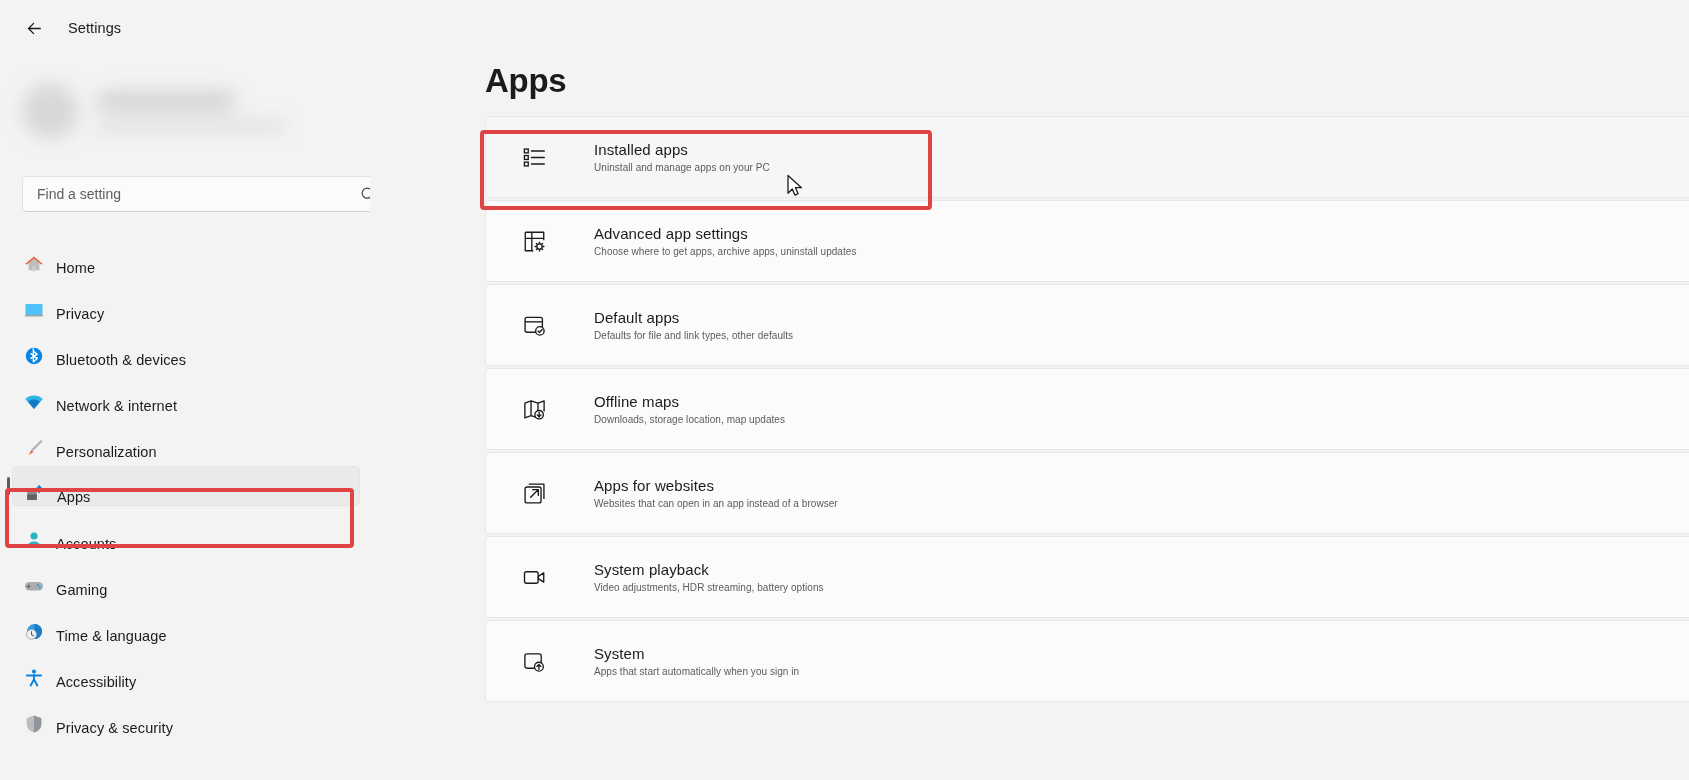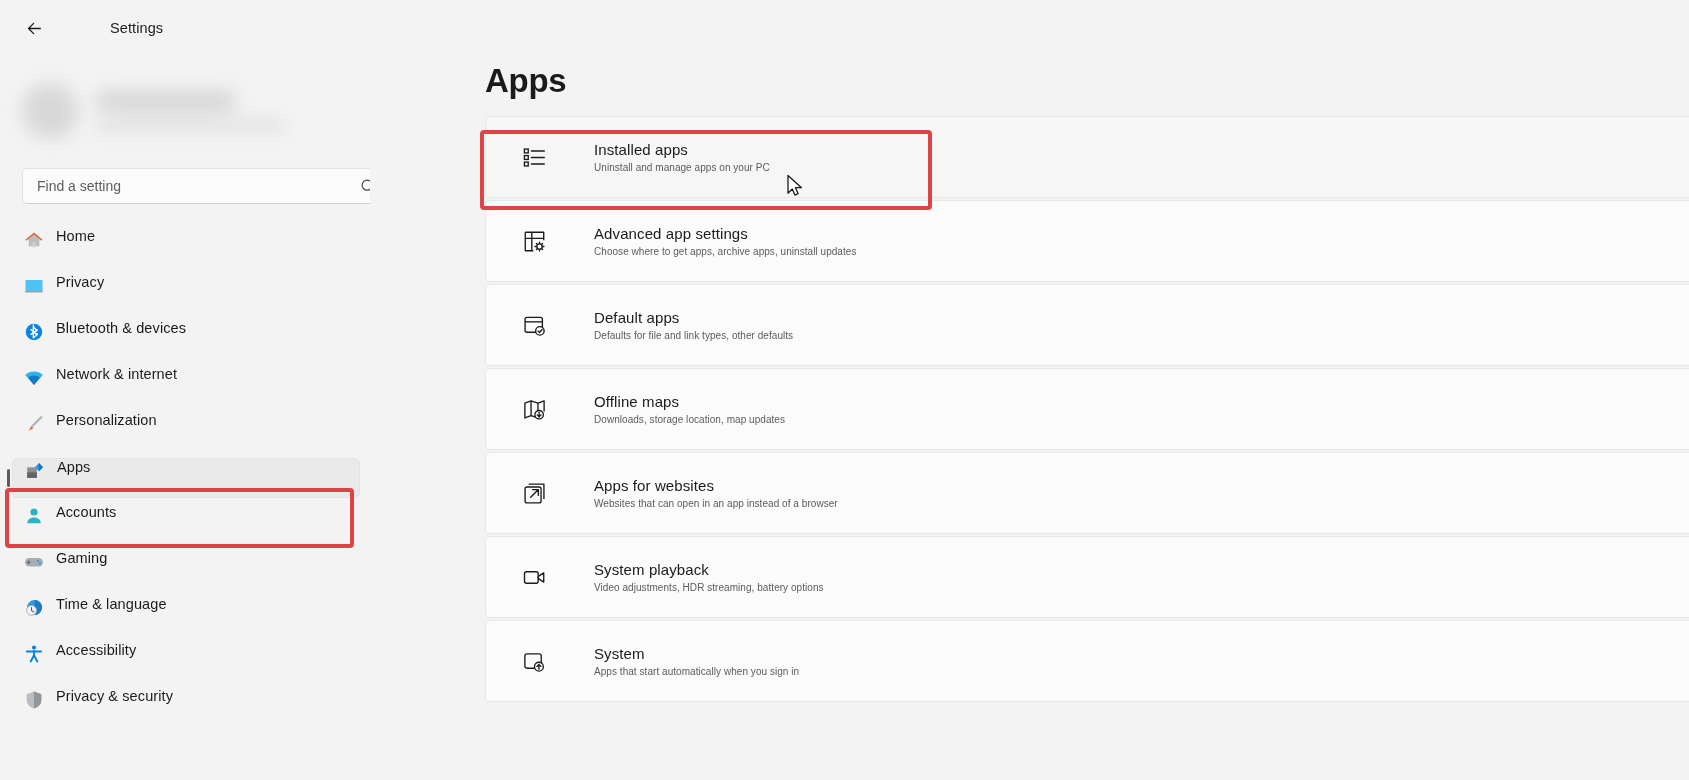--- a/index.html
+++ b/index.html
@@ -25,21 +25,20 @@
   
   .titlebar {
     position: absolute;
     top: 0; left: 0;
     width: 1689px;
     height: 56px;
     display: flex;
     align-items: center;
     padding-left: 14px;
     background: #f3f3f3;
-    gap: 42px;
   }
   .back-btn {
     width: 36px; height: 36px;
     display: flex; align-items: center; justify-content: center;
     border-radius: 5px;
     cursor: pointer;
     background: transparent;
     border: none;
   }
   .back-btn svg { display: block; }
@@ -83,21 +82,21 @@
     background: #cfcfcf;
   }
   .profile-mail {
     margin-top: 9px;
     width: 190px; height: 12px;
     border-radius: 6px;
     background: #dcdcdc;
   }
 
   .search-wrap {
-    margin: 16px 0 0 22px;
+    margin: 24px 0 0 22px;
     width: 368px;
     height: 36px;
     background: #fbfbfb;
     border: 1px solid #e2e2e2;
     border-bottom-color: #cfcfcf;
     border-radius: 5px;
     display: flex;
     align-items: center;
     padding: 0 12px 0 14px;
   }
@@ -116,21 +115,21 @@
 
   .nav {
     margin-top: 24px;
     padding: 0 10px 0 12px;
   }
   .nav-item {
     position: relative;
     height: 40px;
     margin-bottom: 6px;
     display: flex;
-    align-items: flex-start;
+    align-items: flex-end;
     padding-left: 44px;
     border-radius: 5px;
     cursor: pointer;
     background: transparent;
   }
   .nav-item.selected {
     background: #eaeaea;
     border: 1px solid #e4e4e4;
   }
   .nav-item.selected::before {

